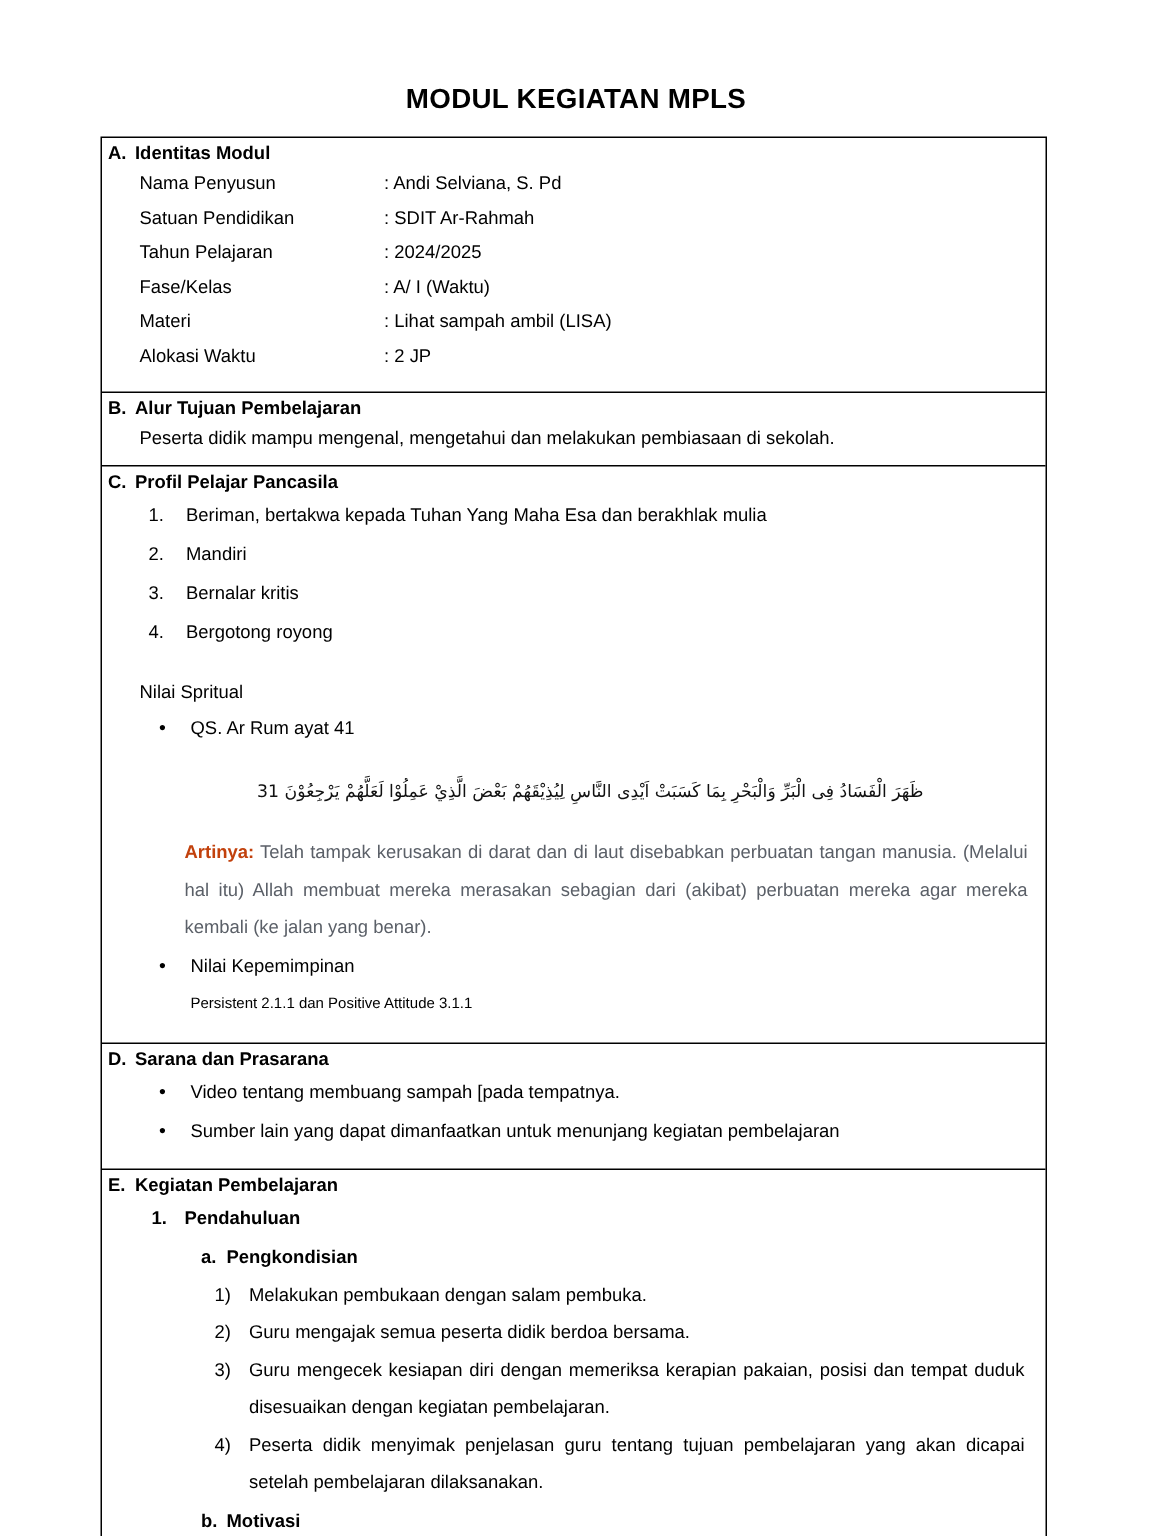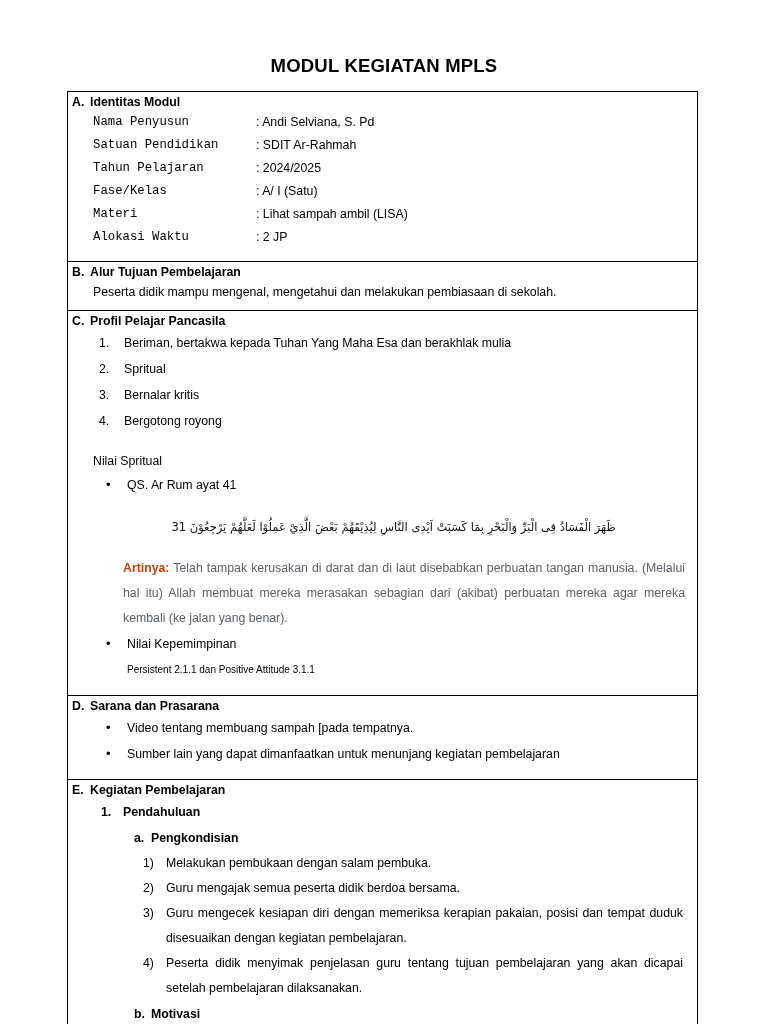--- a/index.html
+++ b/index.html
@@ -69,21 +69,21 @@
 
   .sec-body { padding: 0 0 6px 0; }
 
   
   .idrow {
     display: flex;
     font-size: 12.3px;
     line-height: 23px;
     padding-left: 25px;
   }
-  .idrow .k { width: 163px; flex: 0 0 163px; font-family: Liberation Mono, monospace; }
+  .idrow .k { width: 163px; flex: 0 0 163px; }
   .idrow .v { flex: 1 1 auto; }
 
   
   .plain-par {
     font-size: 12.3px;
     line-height: 23px;
     padding-left: 25px;
     padding-right: 10px;
   }
 
@@ -218,21 +218,21 @@
           <span class="v"><span>: </span><span>SDIT Ar-Rahmah</span></span>
         </div>
 
         <div class="idrow">
           <span class="k">Tahun Pelajaran</span>
           <span class="v"><span>: </span><span>2024/2025</span></span>
         </div>
 
         <div class="idrow">
           <span class="k">Fase/Kelas</span>
-          <span class="v"><span>: </span><span>A/ I (Satu)</span></span>
+          <span class="v"><span>: </span><span>A/ I (Waktu)</span></span>
         </div>
 
         <div class="idrow">
           <span class="k">Materi</span>
           <span class="v"><span>: </span><span>Lihat sampah ambil (LISA)</span></span>
         </div>
 
         <div class="idrow">
           <span class="k">Alokasi Waktu</span>
           <span class="v"><span>: </span><span>2 JP</span></span>
@@ -259,21 +259,21 @@
       </div>
       <div class="sec-body">
 
         <div class="num-list">
           <div class="num-item">
             <span class="marker">1.</span>
             <span class="txt">Beriman, bertakwa kepada Tuhan Yang Maha Esa dan berakhlak mulia</span>
           </div>
           <div class="num-item">
             <span class="marker">2.</span>
-            <span class="txt">Spritual</span>
+            <span class="txt">Mandiri</span>
           </div>
           <div class="num-item">
             <span class="marker">3.</span>
             <span class="txt">Bernalar kritis</span>
           </div>
           <div class="num-item">
             <span class="marker">4.</span>
             <span class="txt">Bergotong royong</span>
           </div>
         </div>

